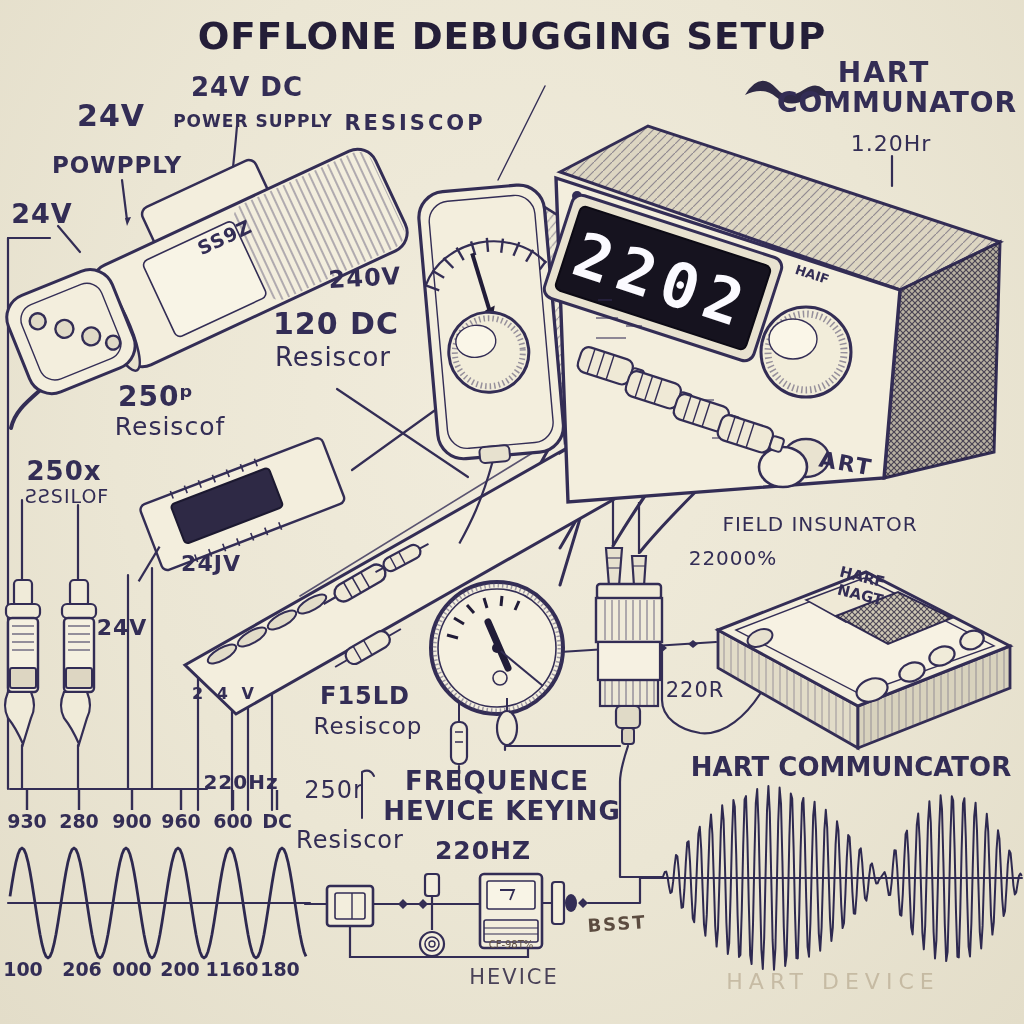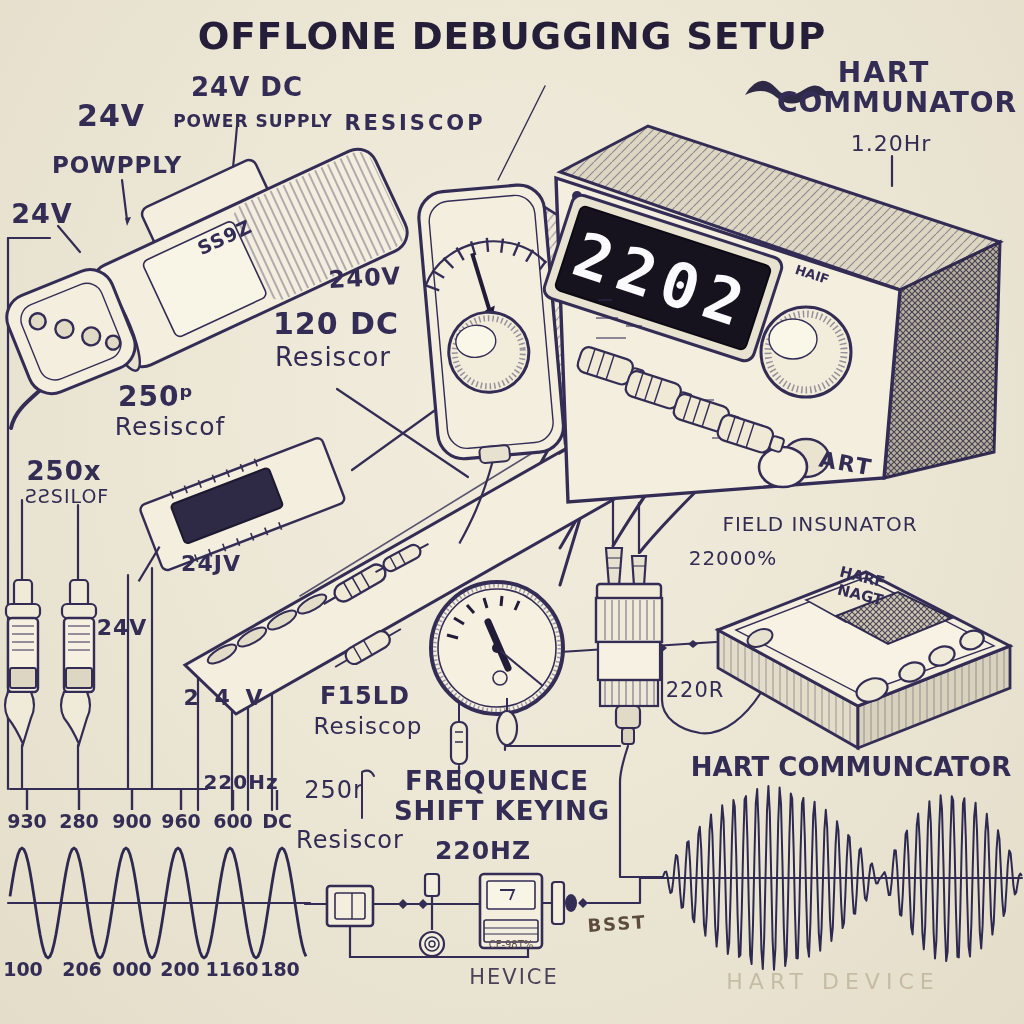--- a/index.html
+++ b/index.html
@@ -302,28 +302,28 @@
       <div class="lbl" style="left: -158px; top: 200px; font-size: 27px; font-weight: 600; letter-spacing: 1px; color: rgb(51, 45, 85);">24V</div>
       <div class="lbl" style="left: 165px; top: 266px; font-size: 24px; font-weight: 600; letter-spacing: 1px; color: rgb(51, 45, 85); transform: rotate(-3deg);">240V</div>
       <div class="lbl" style="left: 136px; top: 308px; font-size: 30px; font-weight: 600; letter-spacing: 1px; color: rgb(51, 45, 85);">120 DC</div>
       <div class="lbl" style="left: 133px; top: 344px; font-size: 26px; font-weight: 500; letter-spacing: 1px; color: rgb(51, 45, 85);">Resiscor</div>
       <div class="lbl" style="left: -44px; top: 382px; font-size: 28px; font-weight: 600; letter-spacing: 1px; color: rgb(51, 45, 85);">250ᵖ</div>
       <div class="lbl" style="left: -30px; top: 414px; font-size: 25px; font-weight: 500; letter-spacing: 1px; color: rgb(51, 45, 85);">Resiscof</div>
       <div class="lbl" style="left: -136px; top: 458px; font-size: 26px; font-weight: 600; letter-spacing: 1px; color: rgb(51, 45, 85);">250x</div>
       <div class="lbl" style="left: -133px; top: 487px; font-size: 19px; font-weight: 400; letter-spacing: 1px; color: rgb(51, 45, 85);">ƧƧSILOF</div>
       <div class="lbl" style="left: 11px; top: 552px; font-size: 22px; font-weight: 600; letter-spacing: 1px; color: rgb(51, 45, 85);">24JV</div>
       <div class="lbl" style="left: -78px; top: 616px; font-size: 22px; font-weight: 600; letter-spacing: 1px; color: rgb(51, 45, 85);">24V</div>
-      <div class="lbl" style="left: 25px; top: 686px; font-size: 22px; font-weight: 600; letter-spacing: 4px; color: rgb(51, 45, 85);">2 4 V</div>
+      <div class="lbl" style="left: 25px; top: 686px; font-size: 16px; font-weight: 600; letter-spacing: 4px; color: rgb(51, 45, 85);">2 4 V</div>
       <div class="lbl" style="left: 41px; top: 772px; font-size: 20px; font-weight: 600; letter-spacing: 1px; color: rgb(51, 45, 85);">220Hz</div>
       <div class="lbl" style="left: 165px; top: 684px; font-size: 24px; font-weight: 600; letter-spacing: 1px; color: rgb(51, 45, 85);">F15LD</div>
       <div class="lbl" style="left: 168px; top: 714px; font-size: 23px; font-weight: 500; letter-spacing: 1px; color: rgb(51, 45, 85);">Resiscop</div>
       <div class="lbl" style="left: 134px; top: 778px; font-size: 24px; font-weight: 500; letter-spacing: 1px; color: rgb(51, 45, 85);">250r</div>
       <div class="lbl" style="left: 150px; top: 828px; font-size: 24px; font-weight: 500; letter-spacing: 1px; color: rgb(51, 45, 85);">Resiscor</div>
       <div class="lbl" style="left: 297px; top: 768px; font-size: 26px; font-weight: 600; letter-spacing: 1px; color: rgb(51, 45, 85);">FREQUENCE</div>
-      <div class="lbl" style="left: 302px; top: 798px; font-size: 26px; font-weight: 600; letter-spacing: 1px; color: rgb(51, 45, 85);">SHIFT KEYING</div>
+      <div class="lbl" style="left: 302px; top: 798px; font-size: 26px; font-weight: 600; letter-spacing: 1px; color: rgb(51, 45, 85);">HEVICE KEYING</div>
       <div class="lbl" style="left: 283px; top: 838px; font-size: 25px; font-weight: 600; letter-spacing: 1px; color: rgb(51, 45, 85);">220HZ</div>
       <div class="lbl" style="left: 620px; top: 514px; font-size: 20px; font-weight: 400; letter-spacing: 1px; color: rgb(51, 45, 85);">FIELD INSUNATOR</div>
       <div class="lbl" style="left: 533px; top: 548px; font-size: 20px; font-weight: 500; letter-spacing: 1px; color: rgb(51, 45, 85);">22000%</div>
       <div class="lbl" style="left: 495px; top: 679px; font-size: 21px; font-weight: 500; letter-spacing: 1px; color: rgb(51, 45, 85);">220R</div>
       <div class="lbl" style="left: 651px; top: 754px; font-size: 26px; font-weight: 600; letter-spacing: 0px; color: rgb(51, 45, 85);">HART COMMUNCATOR</div>
       <div class="lbl" style="left: 417px; top: 915px; font-size: 18px; font-weight: 600; letter-spacing: 2px; color: rgb(92, 76, 64); transform: rotate(-4deg);">BSST</div>
       <div class="lbl" style="left: 314px; top: 966px; font-size: 21px; font-weight: 500; letter-spacing: 2px; color: rgb(74, 66, 88);">HEVICE</div>
       <div class="lbl" style="left: 633px; top: 970px; font-size: 22px; font-weight: 500; letter-spacing: 6px; color: rgba(150, 130, 100, 0.4);">HART DEVICE</div>
       <div class="lbl" style="left: 612px; top: 268px; font-size: 13px; font-weight: 700; letter-spacing: 0px; color: rgb(51, 45, 85); transform: rotate(18deg);">HAIF</div>
       <div class="lbl" style="left: 646px; top: 452px; font-size: 22px; font-weight: 700; letter-spacing: 2px; color: rgb(51, 45, 85); transform: rotate(10deg);">ART</div>

